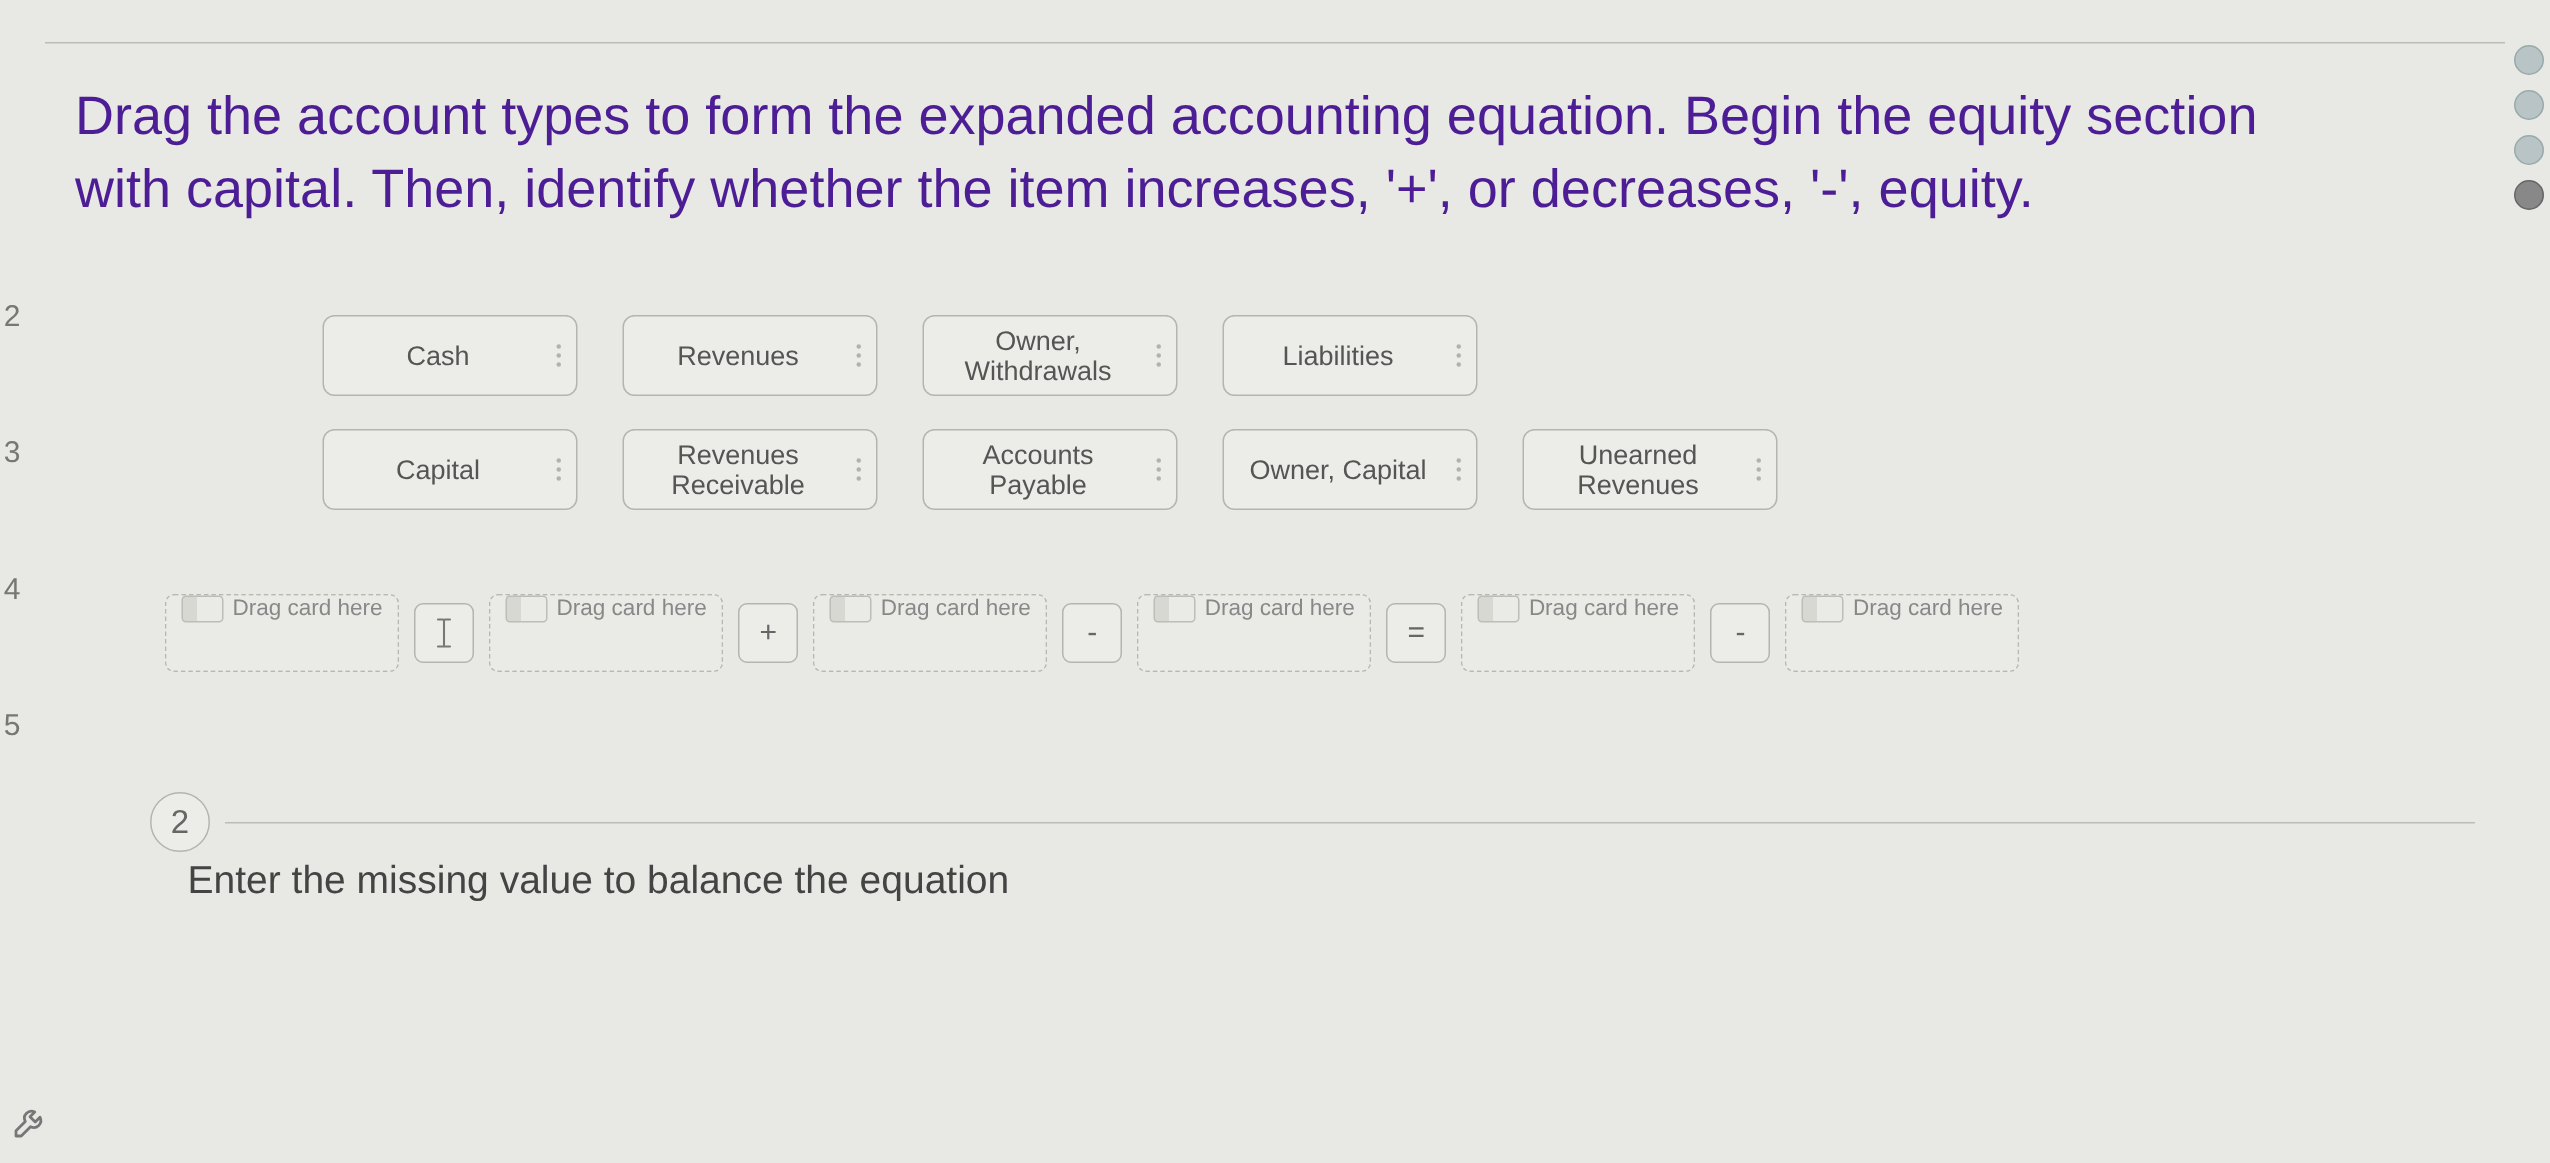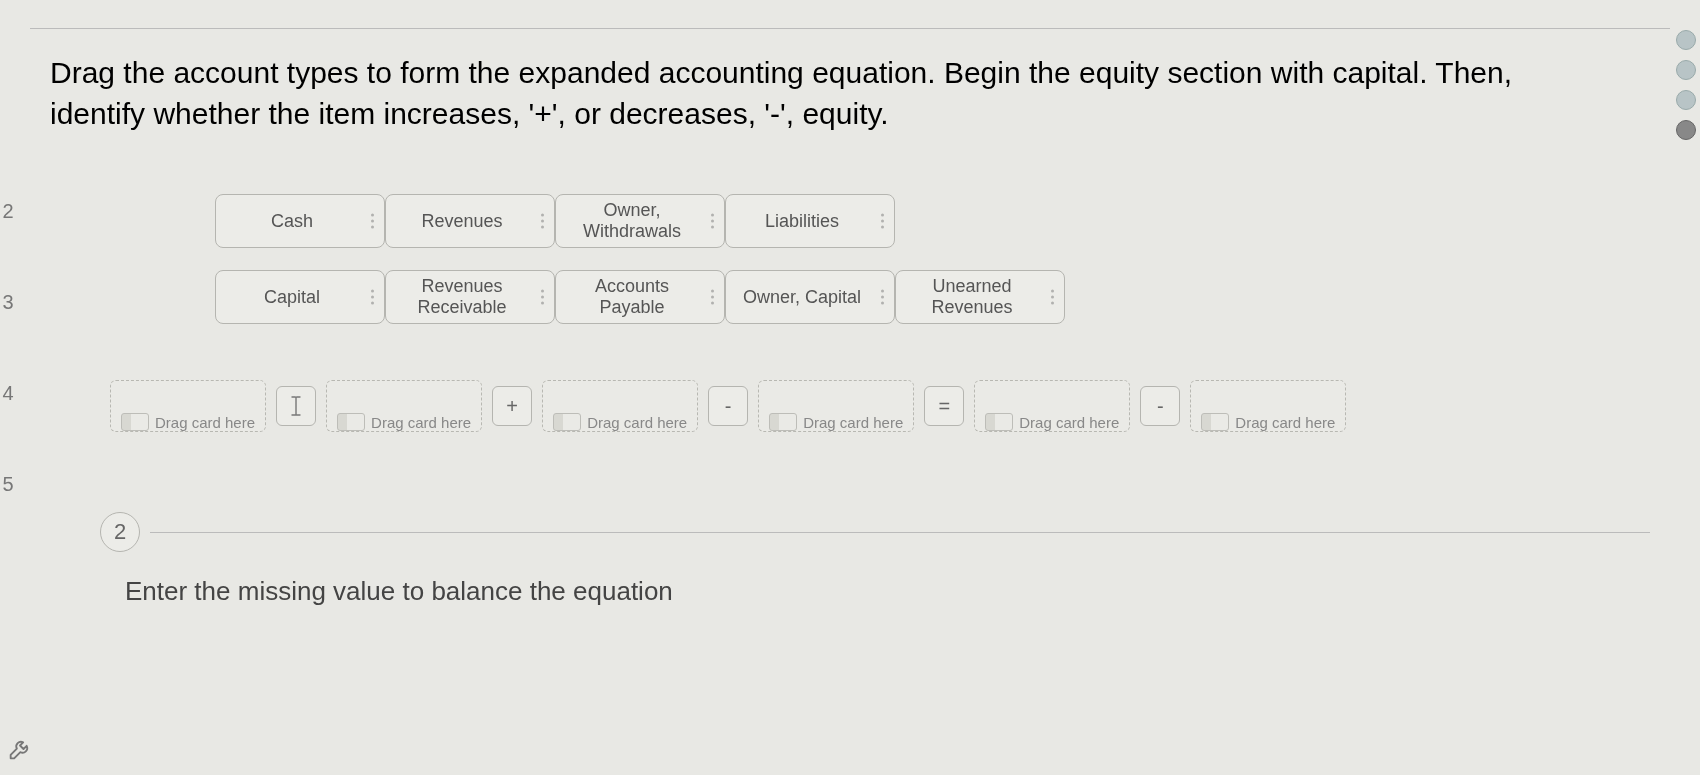--- a/index.html
+++ b/index.html
@@ -28,35 +28,36 @@
     padding: 40px 50px 0 50px;
   }
   .top-rule {
     border-top: 1px solid #bbb;
     margin-top: -12px;
     margin-bottom: 24px;
     margin-left: -20px;
     margin-right: -20px;
   }
   .question-text {
-    font-size: 30px;
-    color: #000000;
+    font-size: 36px;
+    color: #4c1d95;
     line-height: 1.35;
     font-weight: 400;
     max-width: 1500px;
   }
   .card-bank {
     margin-top: 60px;
     margin-left: 165px;
     display: flex;
     flex-direction: column;
     gap: 22px;
   }
   .card-row {
     display: flex;
+    gap: 30px;
   }
   .card {
     width: 170px;
     height: 54px;
     border: 1px solid #b5b5b0;
     border-radius: 8px;
     background: #ecece8;
     display: flex;
     align-items: center;
     justify-content: center;
@@ -83,21 +84,21 @@
   }
   .equation-row {
     margin-top: 56px;
     margin-left: 60px;
     display: flex;
     align-items: center;
     gap: 10px;
   }
   .drop-slot {
     display: flex;
-    align-items: flex-end;
+    align-items: flex-start;
     gap: 6px;
     border: 1.5px dashed #b8b8b2;
     border-radius: 6px;
     height: 52px;
     padding: 0 10px;
     color: #888;
     font-size: 15px;
     background: #eaeae6;
     white-space: nowrap;
     cursor: pointer;
@@ -139,21 +140,21 @@
     border-top: 1px solid #bbb;
     margin-left: 100px;
     margin-right: 0;
     position: relative;
     top: -20px;
   }
   .step2-text {
     font-size: 26px;
     color: #444;
     margin-left: 75px;
-    margin-top: 23px;
+    margin-top: 2px;
   }
   .tool-icon {
     position: absolute;
     left: 6px;
     bottom: 8px;
   }
   .tool-icon svg { width: 28px; height: 28px; stroke:#777; }
   .right-dots {
     position: absolute;
     right: 4px;

